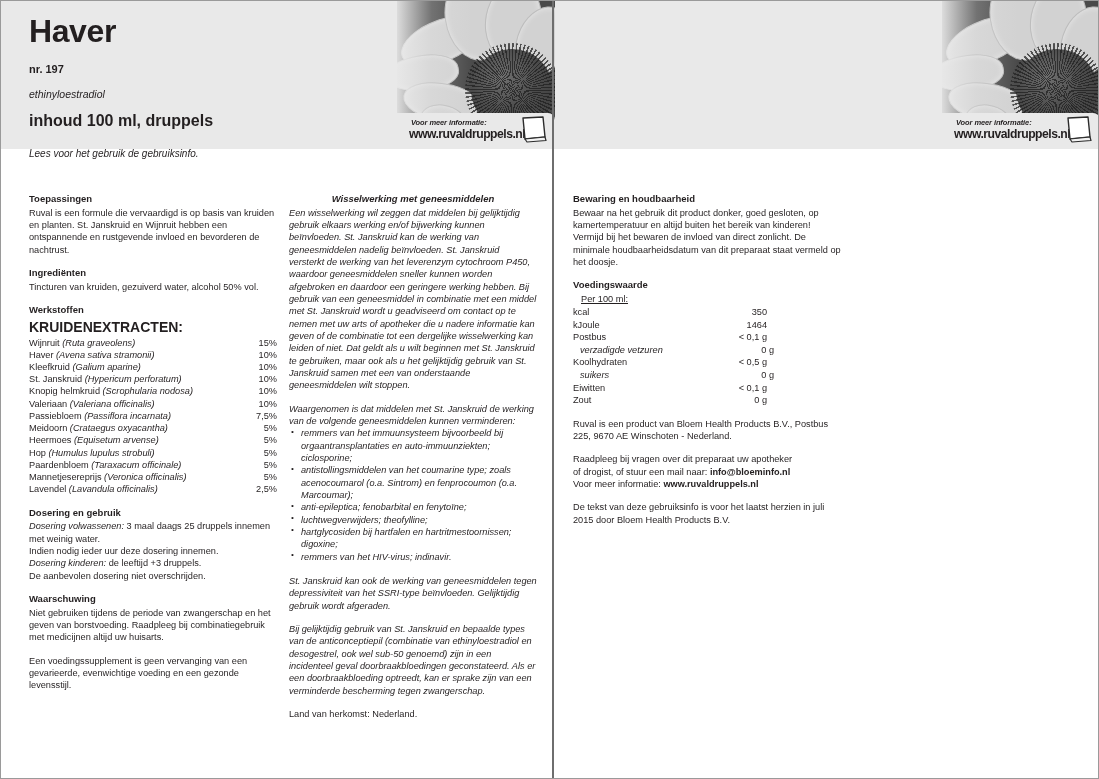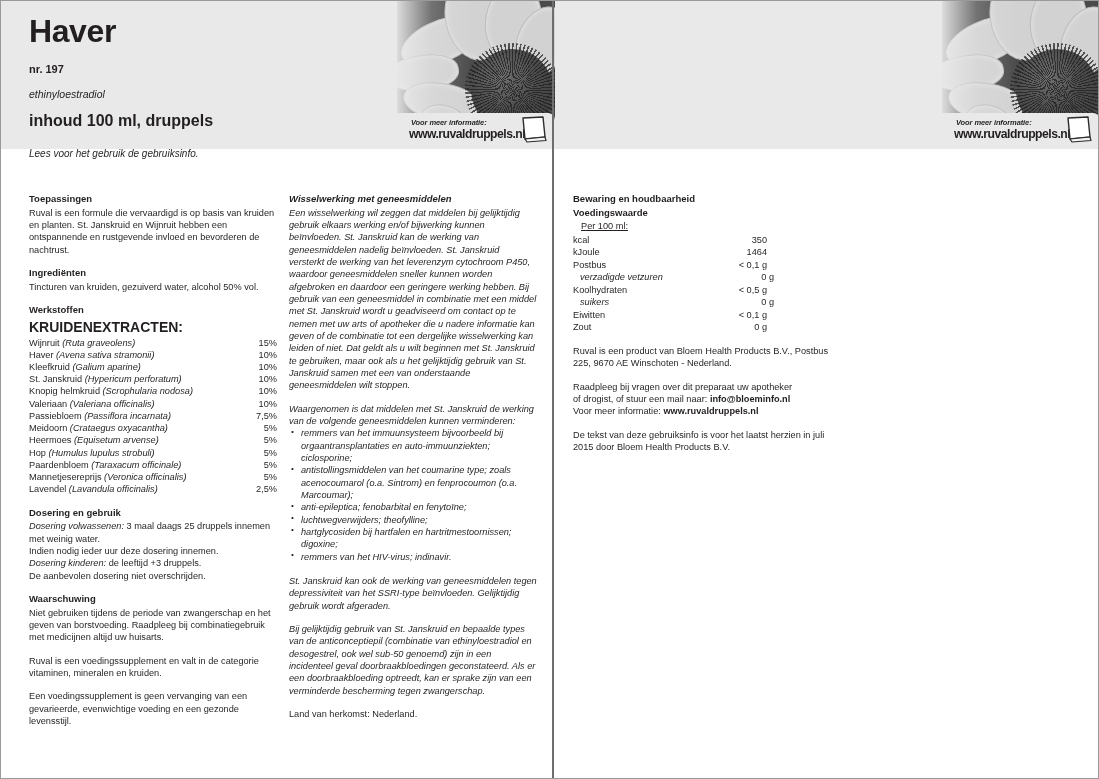--- a/index.html
+++ b/index.html
@@ -173,21 +173,21 @@
   .col1 { left: 28px;  width: 248px; }
   .col2 { left: 288px; width: 248px; font-style: italic; }
   .col3 { left: 572px; width: 268px; }
 
   h3.sec {
     font-size: 9.5px;
     font-weight: bold;
     margin: 0 0 1px 0;
     font-style: normal;
   }
-  .col2 h3.sec { font-style: italic; }
+  .col2 h3.sec { font-style: italic; text-align: center; }
 
   p.para {
     margin: 0 0 11px 0;
   }
   p.tight { margin: 0; }
   .gap { height: 11px; }
 
   .subhead {
     font-weight: bold;
     font-size: 14px;
@@ -373,21 +373,20 @@
     <h3 class="sec">Dosering en gebruik</h3>
     <p class="tight"><span class="ital">Dosering volwassenen:</span><span> 3 maal daags 25 druppels innemen met weinig water.</span></p>
     <p class="tight">Indien nodig ieder uur deze dosering innemen.</p>
     <p class="tight"><span class="ital">Dosering kinderen:</span><span> de leeftijd +3 druppels.</span></p>
     <p class="tight">De aanbevolen dosering niet overschrijden.</p>
 
     <div class="gap"></div>
 
     <h3 class="sec">Waarschuwing</h3>
     <p class="para">Niet gebruiken tijdens de periode van zwangerschap en het geven van borstvoeding. Raadpleeg bij combinatiegebruik met medicijnen altijd uw huisarts.</p>
-    <p class="para">Ruval is een voedingssupplement en valt in de categorie vitaminen, mineralen en kruiden.</p>
     <p class="para">Een voedingssupplement is geen vervanging van een gevarieerde, evenwichtige voeding en een gezonde levensstijl.</p>
   </div>
 
   <div class="col col2">
     <h3 class="sec">Wisselwerking met geneesmiddelen</h3>
     <p class="para">Een wisselwerking wil zeggen dat middelen bij gelijktijdig gebruik elkaars werking en/of bijwerking kunnen beïnvloeden. St. Janskruid kan de werking van geneesmiddelen nadelig beïnvloeden. St. Janskruid versterkt de werking van het leverenzym cytochroom P450, waardoor geneesmiddelen sneller kunnen worden afgebroken en daardoor een geringere werking hebben. Bij gebruik van een geneesmiddel in combinatie met een middel met St. Janskruid wordt u geadviseerd om contact op te nemen met uw arts of apotheker die u nadere informatie kan geven of de combinatie tot een dergelijke wisselwerking kan leiden of niet. Dat geldt als u wilt beginnen met St. Janskruid te gebruiken, maar ook als u het gelijktijdig gebruik van St. Janskruid samen met een van onderstaande geneesmiddelen wilt stoppen.</p>
     <p class="tight">Waargenomen is dat middelen met St. Janskruid de werking van de volgende geneesmiddelen kunnen verminderen:</p>
     <ul class="bullets" id="bullet-list">
         <li>remmers van het immuunsysteem bijvoorbeeld bij orgaantransplantaties en auto-immuunziekten; ciclosporine;</li>
         <li>antistollingsmiddelen van het coumarine type; zoals acenocoumarol (o.a. Sintrom) en fenprocoumon (o.a. Marcoumar);</li>
@@ -396,20 +395,21 @@
         <li>hartglycosiden bij hartfalen en hartritmestoornissen; digoxine;</li>
         <li>remmers van het HIV-virus; indinavir.</li>
       </ul>
     <p class="para" style="margin-top:12px;">St. Janskruid kan ook de werking van geneesmiddelen tegen depressiviteit van het SSRI-type beïnvloeden. Gelijktijdig gebruik wordt afgeraden.</p>
     <p class="para">Bij gelijktijdig gebruik van St. Janskruid en bepaalde types van de anticonceptiepil (combinatie van ethinyloestradiol en desogestrel, ook wel sub-50 genoemd) zijn in een incidenteel geval doorbraakbloedingen geconstateerd. Als er een doorbraakbloeding optreedt, kan er sprake zijn van een verminderde bescherming tegen zwangerschap.</p>
     <p class="tight" style="font-style:normal;">Land van herkomst: Nederland.</p>
   </div>
 
   <div class="col col3">
     <h3 class="sec">Bewaring en houdbaarheid</h3>
+    <p class="para">Bewaar na het gebruik dit product donker, goed gesloten, op kamertemperatuur en altijd buiten het bereik van kinderen! Vermijd bij het bewaren de invloed van direct zonlicht. De minimale houdbaarheidsdatum van dit preparaat staat vermeld op het doosje.</p>
 
     <h3 class="sec">Voedingswaarde</h3>
     <div class="nutri-head" style="display:inline-block;">Per 100 ml:</div>
     <div id="nutrition-table">
         <div class="nutri-row">
           <div class="label">kcal</div>
           <div class="value">350</div>
         </div>
         <div class="nutri-row">
           <div class="label">kJoule</div>

